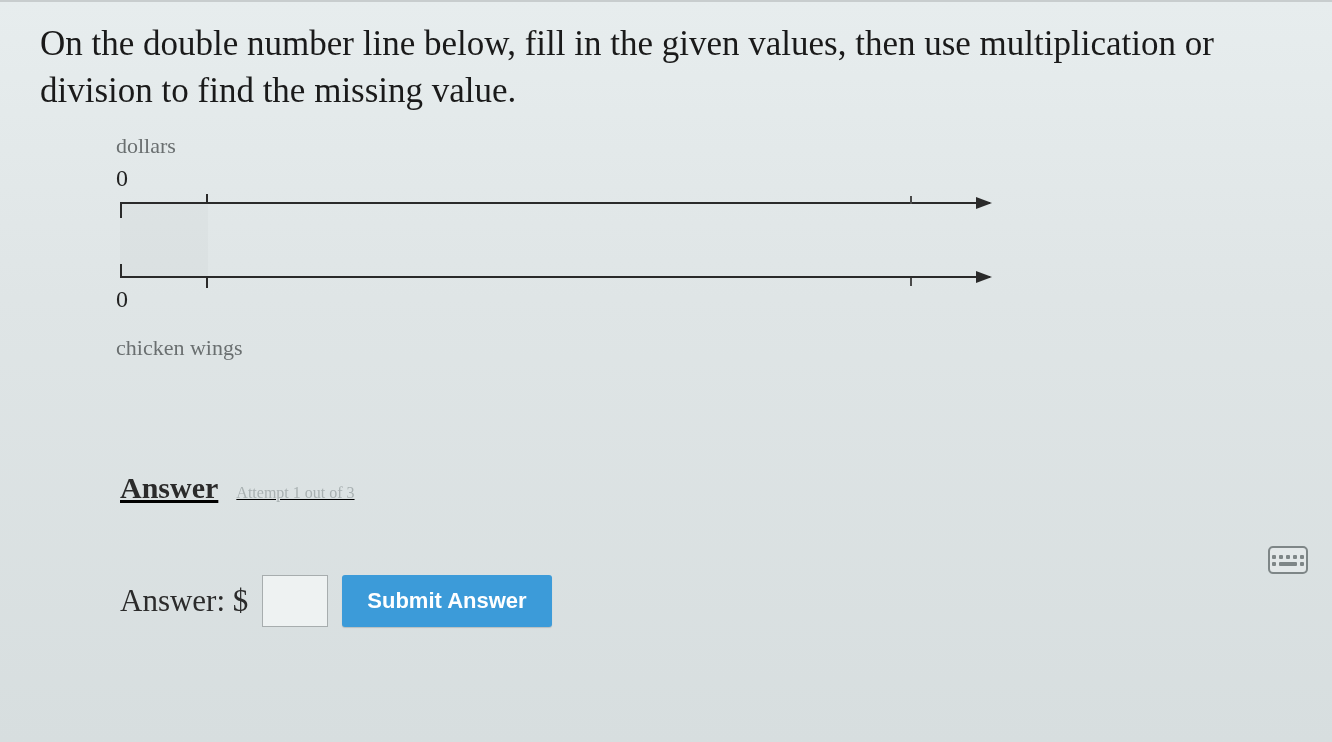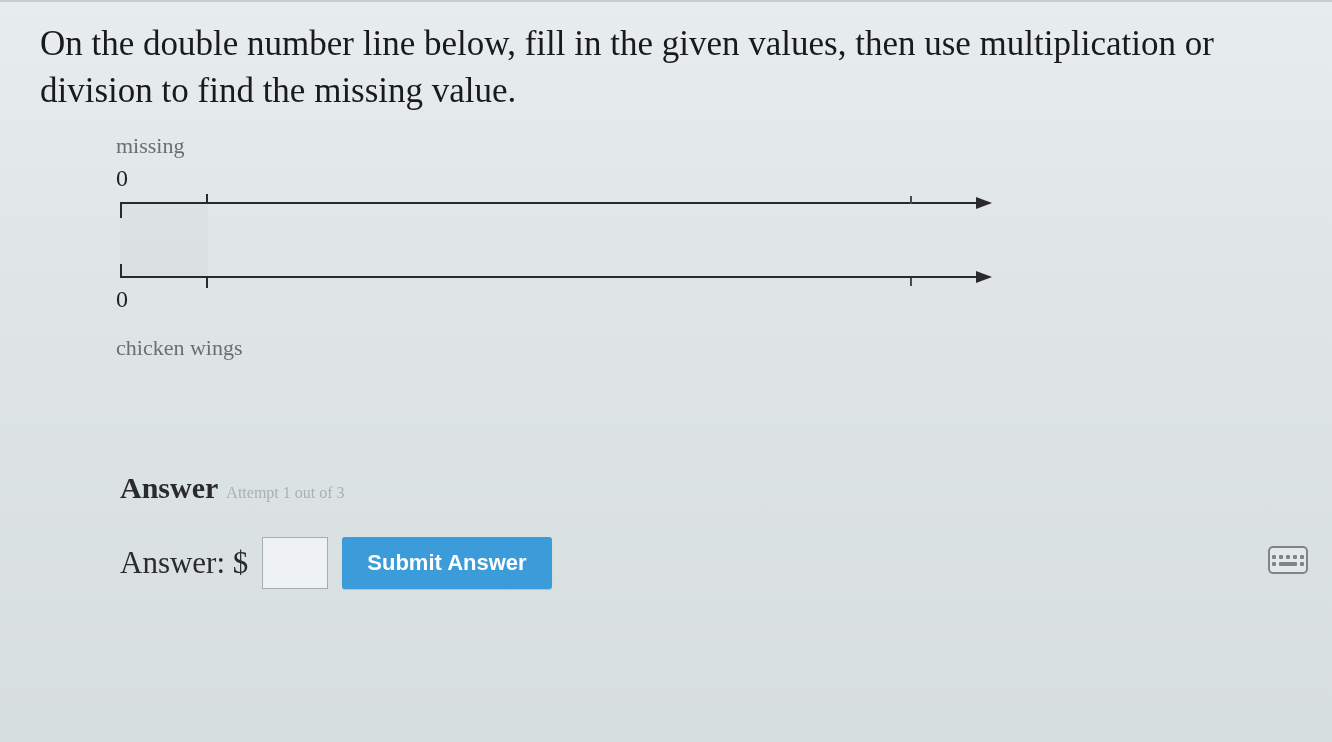--- a/index.html
+++ b/index.html
@@ -89,36 +89,37 @@
     background: rgba(0,0,0,0.02);
   }
 
   .answer-section {
     margin-left: 80px;
     margin-top: 110px;
   }
   .answer-row1 {
     display: flex;
     align-items: baseline;
-    gap: 8px;
+    gap: 18px;
+    text-decoration: underline;
   }
   .answer-heading {
     font-size: 30px;
     font-weight: bold;
     color: #2b2b2b;
     font-family: Georgia, serif;
   }
   .attempt-text {
     font-size: 16px;
     color: #a9b1b2;
     font-family: Georgia, serif;
   }
 
   .answer-input-row {
-    margin-top: 32px;
+    margin-top: 70px;
     display: flex;
     align-items: center;
     gap: 14px;
   }
   .answer-prefix {
     font-size: 31px;
     color: #2b2b2b;
     font-family: Georgia, serif;
   }
   .answer-input {
@@ -173,21 +174,21 @@
   }
 </style>
 </head>
 <body>
 
 <div class="page">
 
   <div class="question">On the double number line below, fill in the given values, then use multiplication or division to find the missing value.</div>
 
   <div class="diagram">
-    <div class="axis-label top-label">missing</div>
+    <div class="axis-label top-label">dollars</div>
     <div class="zero zero-top">0</div>
 
     <div class="numberlines">
       <div class="ghost-segment"></div>
       <div class="nl top">
         <span class="tick start" style="top:0;"></span>
         <span class="tick first-top"></span>
         <span class="tick end-top"></span>
         <span class="arrowhead"></span>
       </div>

